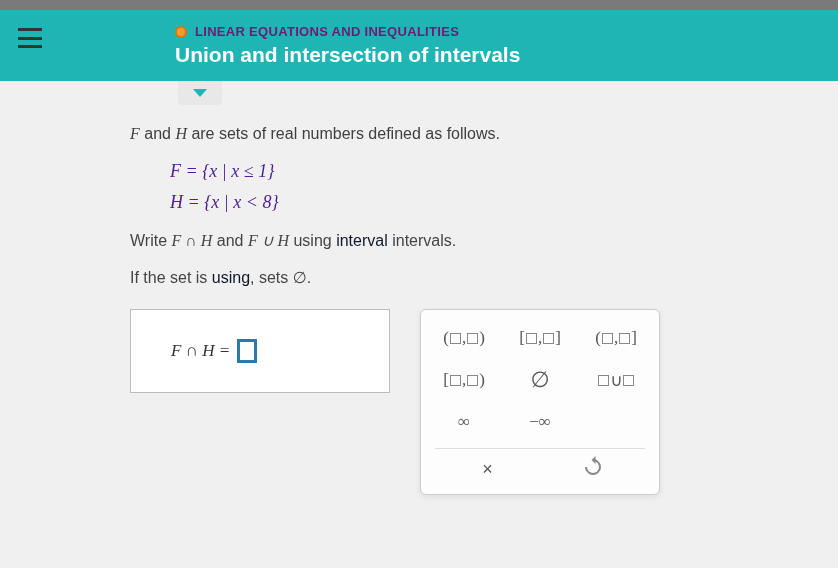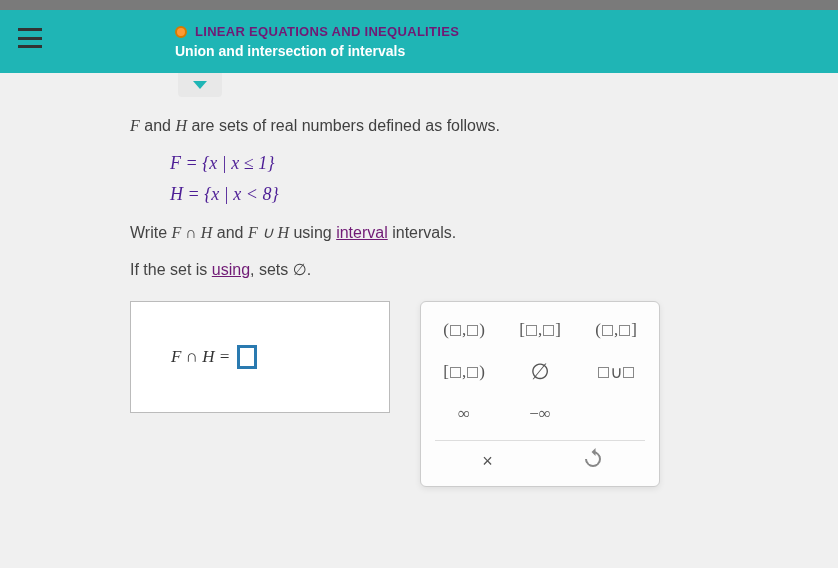--- a/index.html
+++ b/index.html
@@ -52,21 +52,21 @@
       border: 2px solid #d67a00;
     }
     .breadcrumb {
       color: #701a75;
       font-size: 13px;
       font-weight: bold;
       letter-spacing: 0.3px;
     }
     .title {
       color: #fff;
-      font-size: 14px;
+      font-size: 21px;
       font-weight: bold;
     }
     .dropdown-tab {
       background: #e8e8e8;
       width: 44px;
       height: 24px;
       margin-left: 178px;
       display: flex;
       align-items: center;
       justify-content: center;
@@ -98,40 +98,39 @@
       margin-bottom: 10px;
       color: #4c1d95;
     }
     .instruction {
       font-size: 16px;
       margin-top: 18px;
       margin-bottom: 6px;
       color: #444;
     }
     .instruction .link {
-      color: #701a75;
-      text-decoration: underline;
+      color: #0f172a;
     }
     .work-area {
       display: flex;
       gap: 30px;
       margin-top: 22px;
       align-items: flex-start;
     }
     .answer-box {
       border: 1px solid #bbb;
       background: #fff;
       width: 260px;
       padding: 30px 20px;
     }
     .answer-row {
       display: flex;
       align-items: center;
       gap: 8px;
-      margin: 14px 20px;
+      margin: 0 20px;
       font-family: 'Times New Roman', serif;
       font-style: italic;
       font-size: 17px;
     }
     .input-field {
       width: 18px;
       height: 22px;
       border: 2px solid #5aa0d0;
       background: #fff;
     }

